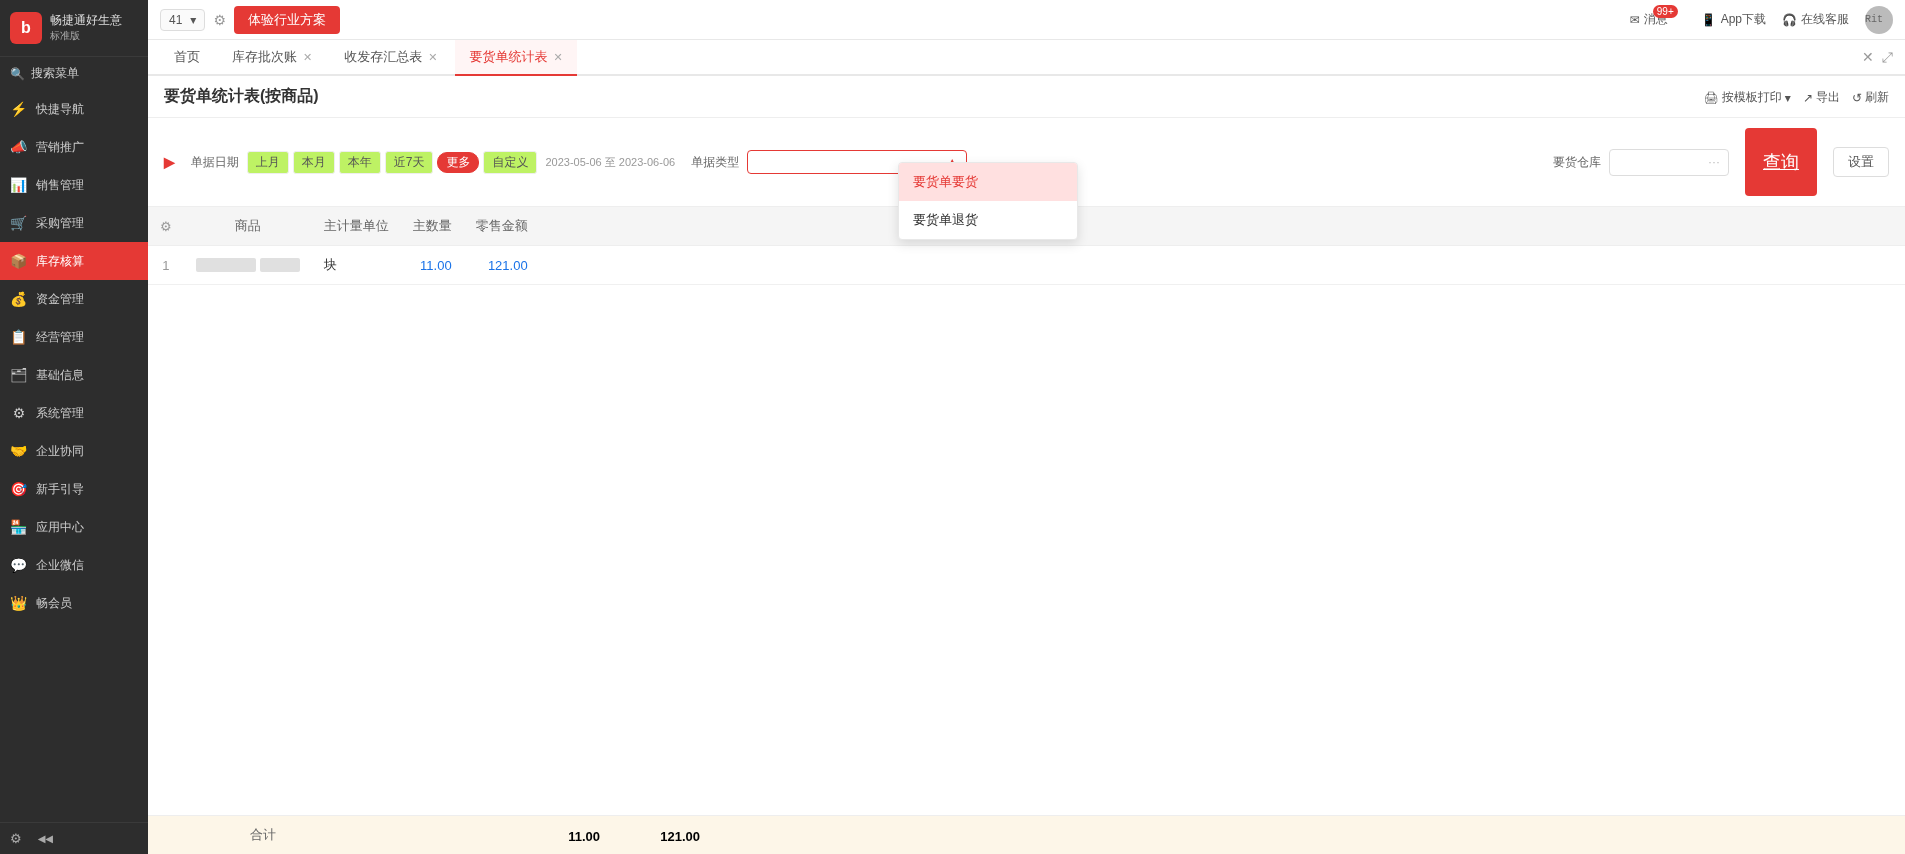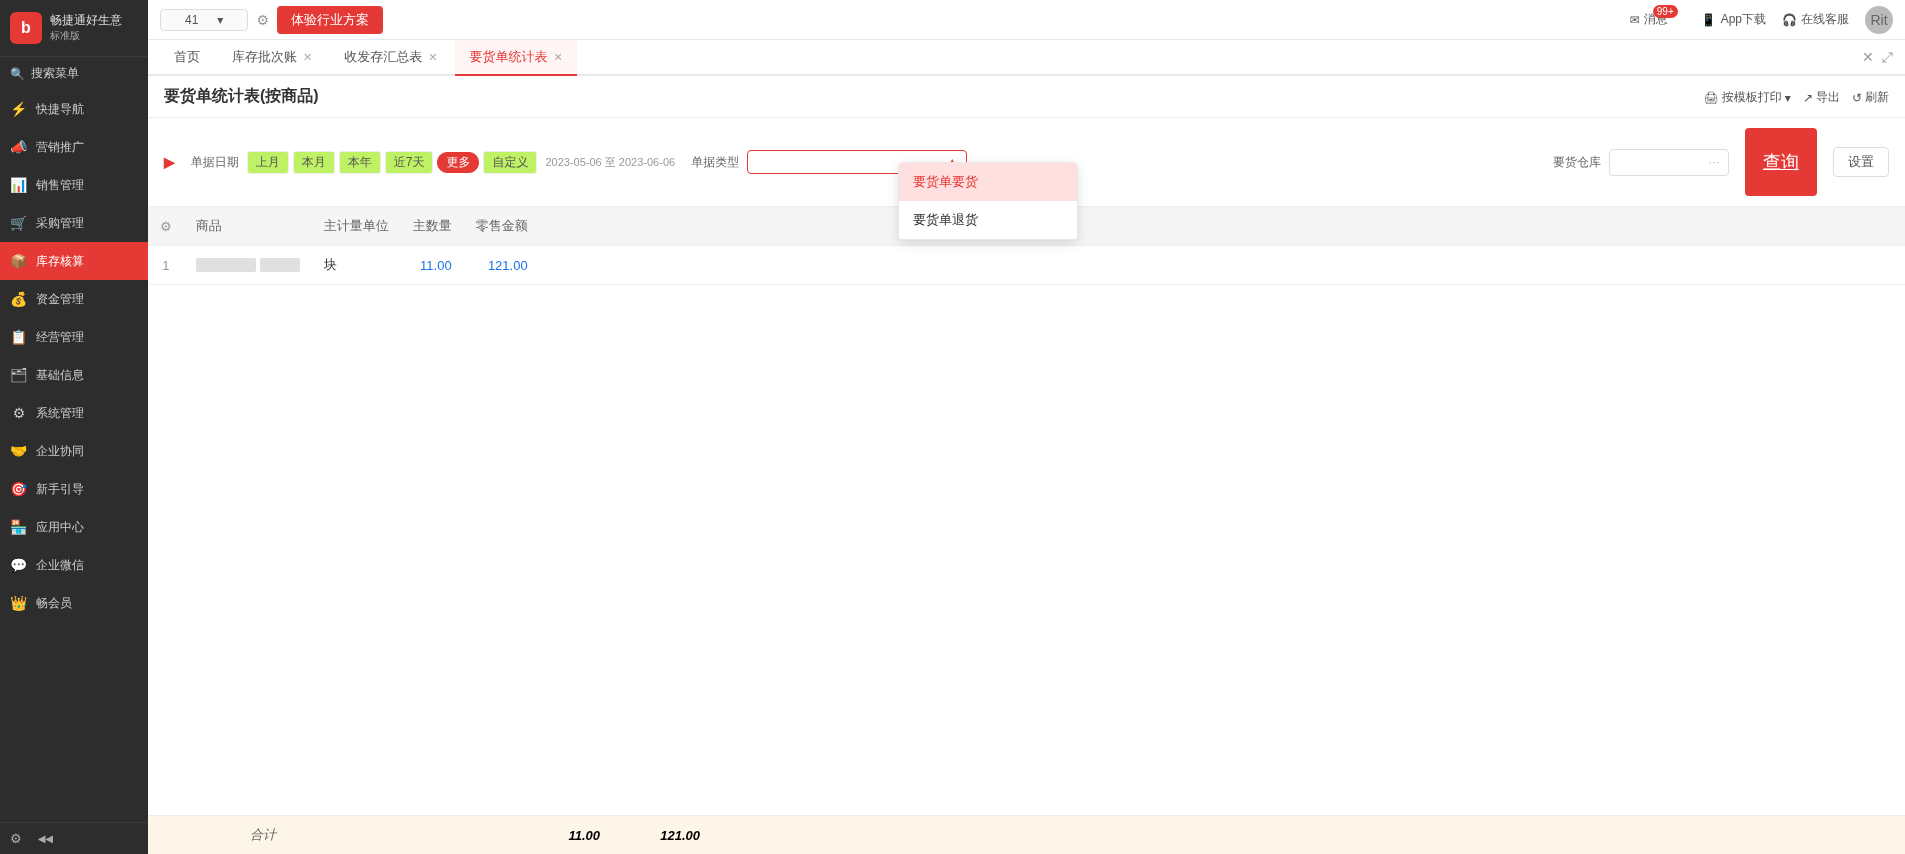--- a/index.html
+++ b/index.html
@@ -58,23 +58,23 @@
     .topbar {
       height: 40px;
       background: #fff;
       display: flex; align-items: center;
       padding: 0 12px;
       border-bottom: 1px solid #e8e8e8;
       gap: 12px;
     }
     .topbar-left { display: flex; align-items: center; gap: 8px; flex: 1; }
     .topbar-store-selector {
-      display: flex; align-items: center; gap: 19px;
+      display: flex; align-items: center; gap: 8px;
       border: 1px solid #ddd; border-radius: 4px;
-      padding: 3px 24px; font-size: 12px; cursor: pointer; color: #555;
+      padding: 3px 8px; font-size: 12px; cursor: pointer; color: #555;
       background: #fafafa;
     }
     .topbar-gear { color: #999; cursor: pointer; font-size: 14px; }
     .btn-industry {
       background: #e53935; color: white; border: none;
       padding: 5px 14px; border-radius: 4px; cursor: pointer; font-size: 13px;
     }
     .topbar-right { display: flex; align-items: center; gap: 16px; }
     .topbar-msg { display: flex; align-items: center; gap: 4px; color: #555; font-size: 12px; cursor: pointer; position: relative; }
     .badge { background: #e53935; color: white; border-radius: 10px; font-size: 10px; padding: 1px 4px; position: absolute; top: -6px; right: -10px; margin-left: 32px; }
@@ -190,44 +190,43 @@
     .data-table {
       width: 100%;
       border-collapse: collapse;
       font-size: 13px;
     }
     .data-table th {
       background: #f5f5f5;
       color: #666;
       font-weight: normal;
       padding: 10px 12px;
-      text-align: left;
+      text-align: center;
       border-bottom: 1px solid #eee;
       white-space: nowrap;
     }
     .data-table th:first-child { width: 50px; text-align: center; }
     .data-table td {
       padding: 10px 12px;
       border-bottom: 1px solid #f0f0f0;
       color: #333;
     }
     .data-table td:first-child { text-align: center; color: #999; }
     .data-table td.num { text-align: right; color: #1a73e8; }
     .gear-icon-th { color: #999; cursor: pointer; }
     .product-cell { display: flex; gap: 4px; align-items: center; }
     .product-block { width: 60px; height: 14px; background: #e0e0e0; border-radius: 2px; }
 
     
     .table-footer {
       background: #fdf6e8;
       border-top: 1px solid #eee;
       padding: 10px 12px;
-      display: flex; align-items: center;
+      display: flex; align-items: flex-end;
       font-size: 13px;
-      font-style: italic;
     }
     .footer-label { width: 200px; padding-left: 40px; color: #666; }
   </style>
 </head>
 <body>
 
 <div class="sidebar">
   <div class="sidebar-header">
     <div class="sidebar-logo">
       <span>b</span>
@@ -331,21 +330,21 @@
         <span class="badge">99+</span>
       </div>
       <div class="topbar-msg" style="margin-left:18px;">
         <span>📱</span>
         <span>App下载</span>
       </div>
       <div class="topbar-msg">
         <span>🎧</span>
         <span>在线客服</span>
       </div>
-      <div class="avatar" style="display:flex;align-items:center;justify-content:center;font-size:14px;color:#666;">
+      <div class="avatar" style="display:flex;align-items:center;font-size:10px;color:#666;font-family:Liberation Mono, monospace;">
         <span>Rit</span>
       </div>
     </div>
   </div>
 
   <div class="tabbar">
     <div class="tab">
       <span>首页</span>
     </div>
     <div class="tab">

